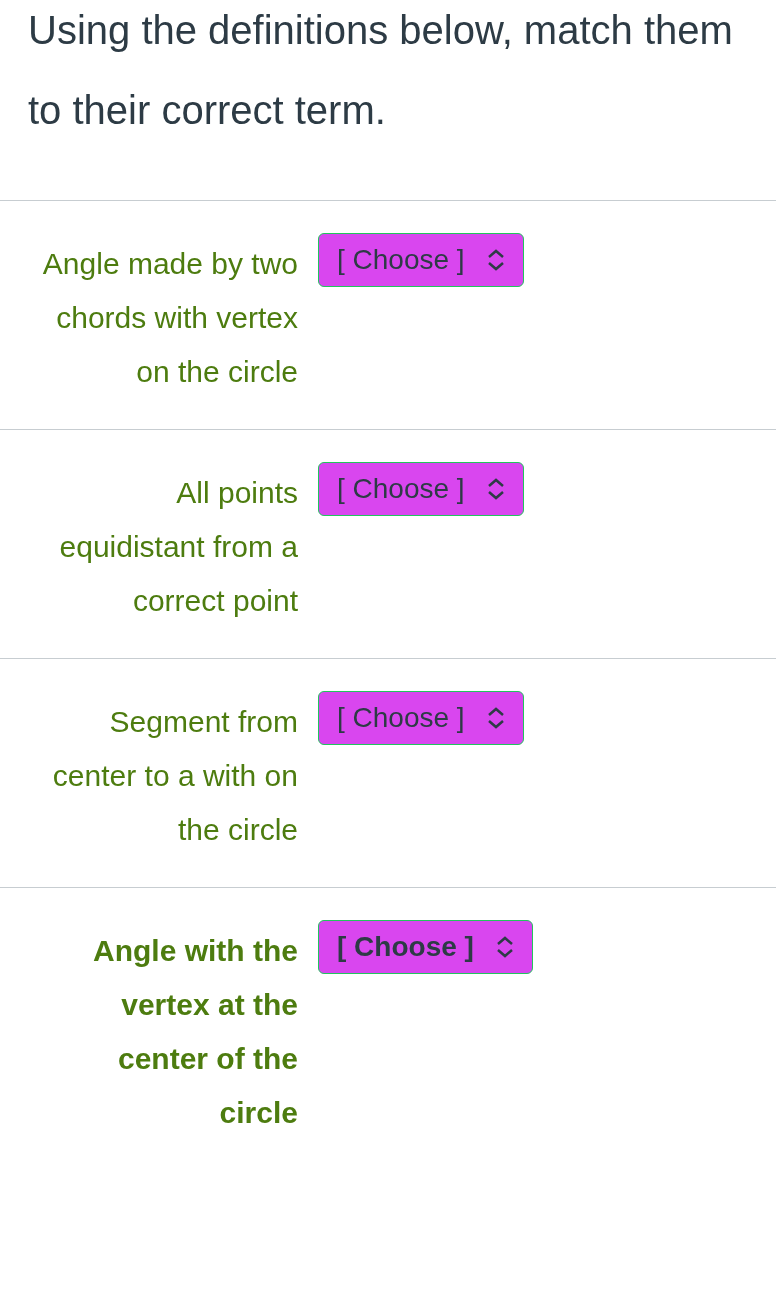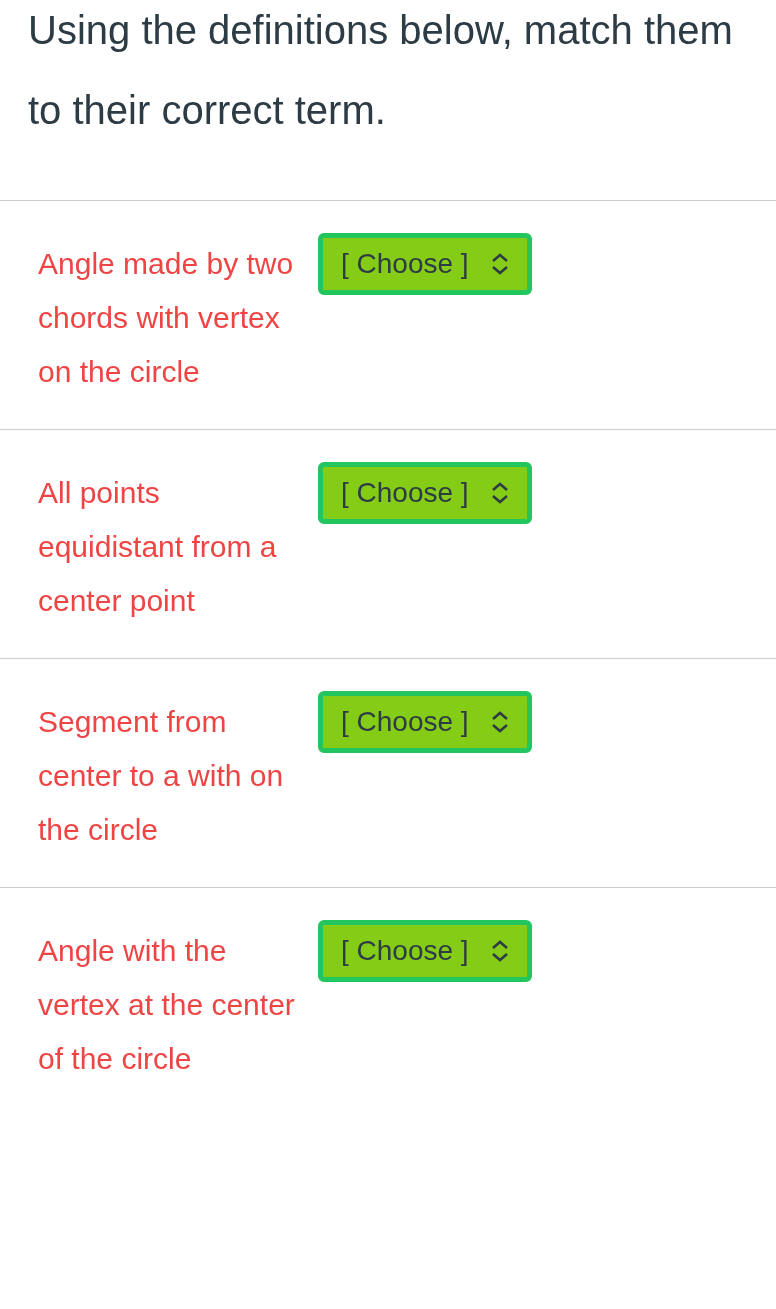--- a/index.html
+++ b/index.html
@@ -24,32 +24,33 @@
     .match-row {
       border-top: 1px solid #c7cdd1;
       display: flex;
       align-items: flex-start;
       padding: 30px 18px 30px 38px;
     }
     .definition {
       flex: 0 0 280px;
       font-size: 30px;
       line-height: 1.8;
-      color: #ef4444;
+      color: #4d7c0f;
       padding-right: 20px;
       padding-top: 6px;
+      text-align: right;
     }
     .dropdown {
       flex: 0 0 auto;
       display: flex;
       align-items: center;
-      border: 5px solid #22c55e;
+      border: 1px solid #22c55e;
       border-radius: 6px;
       padding: 10px 18px;
-      background: #84cc16;
+      background: #d946ef;
       cursor: pointer;
       margin-top: 2px;
     }
     .dropdown-label {
       font-size: 28px;
       color: #2d3b45;
       margin-right: 22px;
     }
     .chevron-icon {
       display: inline-flex;
@@ -77,21 +78,21 @@
           <polyline points="2,8 9,2 16,8" fill="none" stroke="#2d3b45" stroke-width="2.5"></polyline>
         </svg>
       <svg viewBox="0 0 18 10">
           <polyline points="2,2 9,8 16,2" fill="none" stroke="#2d3b45" stroke-width="2.5"></polyline>
         </svg>
     </span>
   </div>
 </div>
 
 <div class="match-row">
-  <div class="definition">All points equidistant from a center point</div>
+  <div class="definition">All points equidistant from a correct point</div>
   <div class="dropdown">
     <span class="dropdown-label">[ Choose ]</span>
     <span class="chevron-icon">
       <svg viewBox="0 0 18 10">
           <polyline points="2,8 9,2 16,8" fill="none" stroke="#2d3b45" stroke-width="2.5"></polyline>
         </svg>
       <svg viewBox="0 0 18 10">
           <polyline points="2,2 9,8 16,2" fill="none" stroke="#2d3b45" stroke-width="2.5"></polyline>
         </svg>
     </span>
@@ -106,21 +107,21 @@
       <svg viewBox="0 0 18 10">
           <polyline points="2,8 9,2 16,8" fill="none" stroke="#2d3b45" stroke-width="2.5"></polyline>
         </svg>
       <svg viewBox="0 0 18 10">
           <polyline points="2,2 9,8 16,2" fill="none" stroke="#2d3b45" stroke-width="2.5"></polyline>
         </svg>
     </span>
   </div>
 </div>
 
-<div class="match-row" style="border-bottom:none; padding-bottom: 10px;">
+<div class="match-row" style="border-bottom:none; padding-bottom: 10px; font-weight: bold;">
   <div class="definition">Angle with the vertex at the center of the circle</div>
   <div class="dropdown">
     <span class="dropdown-label">[ Choose ]</span>
     <span class="chevron-icon">
       <svg viewBox="0 0 18 10">
           <polyline points="2,8 9,2 16,8" fill="none" stroke="#2d3b45" stroke-width="2.5"></polyline>
         </svg>
       <svg viewBox="0 0 18 10">
           <polyline points="2,2 9,8 16,2" fill="none" stroke="#2d3b45" stroke-width="2.5"></polyline>
         </svg>

